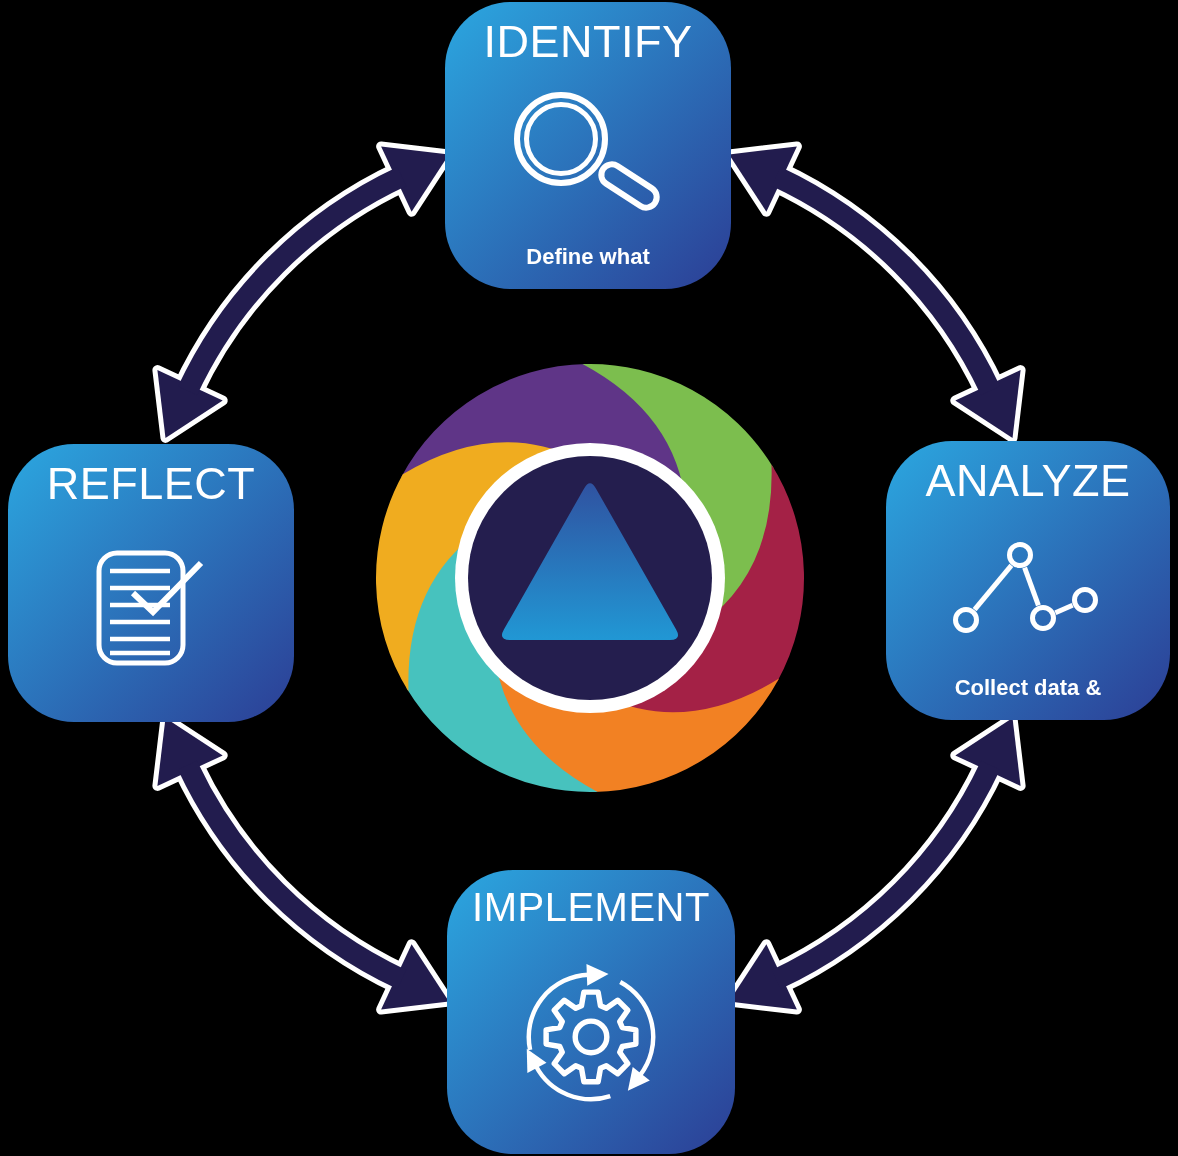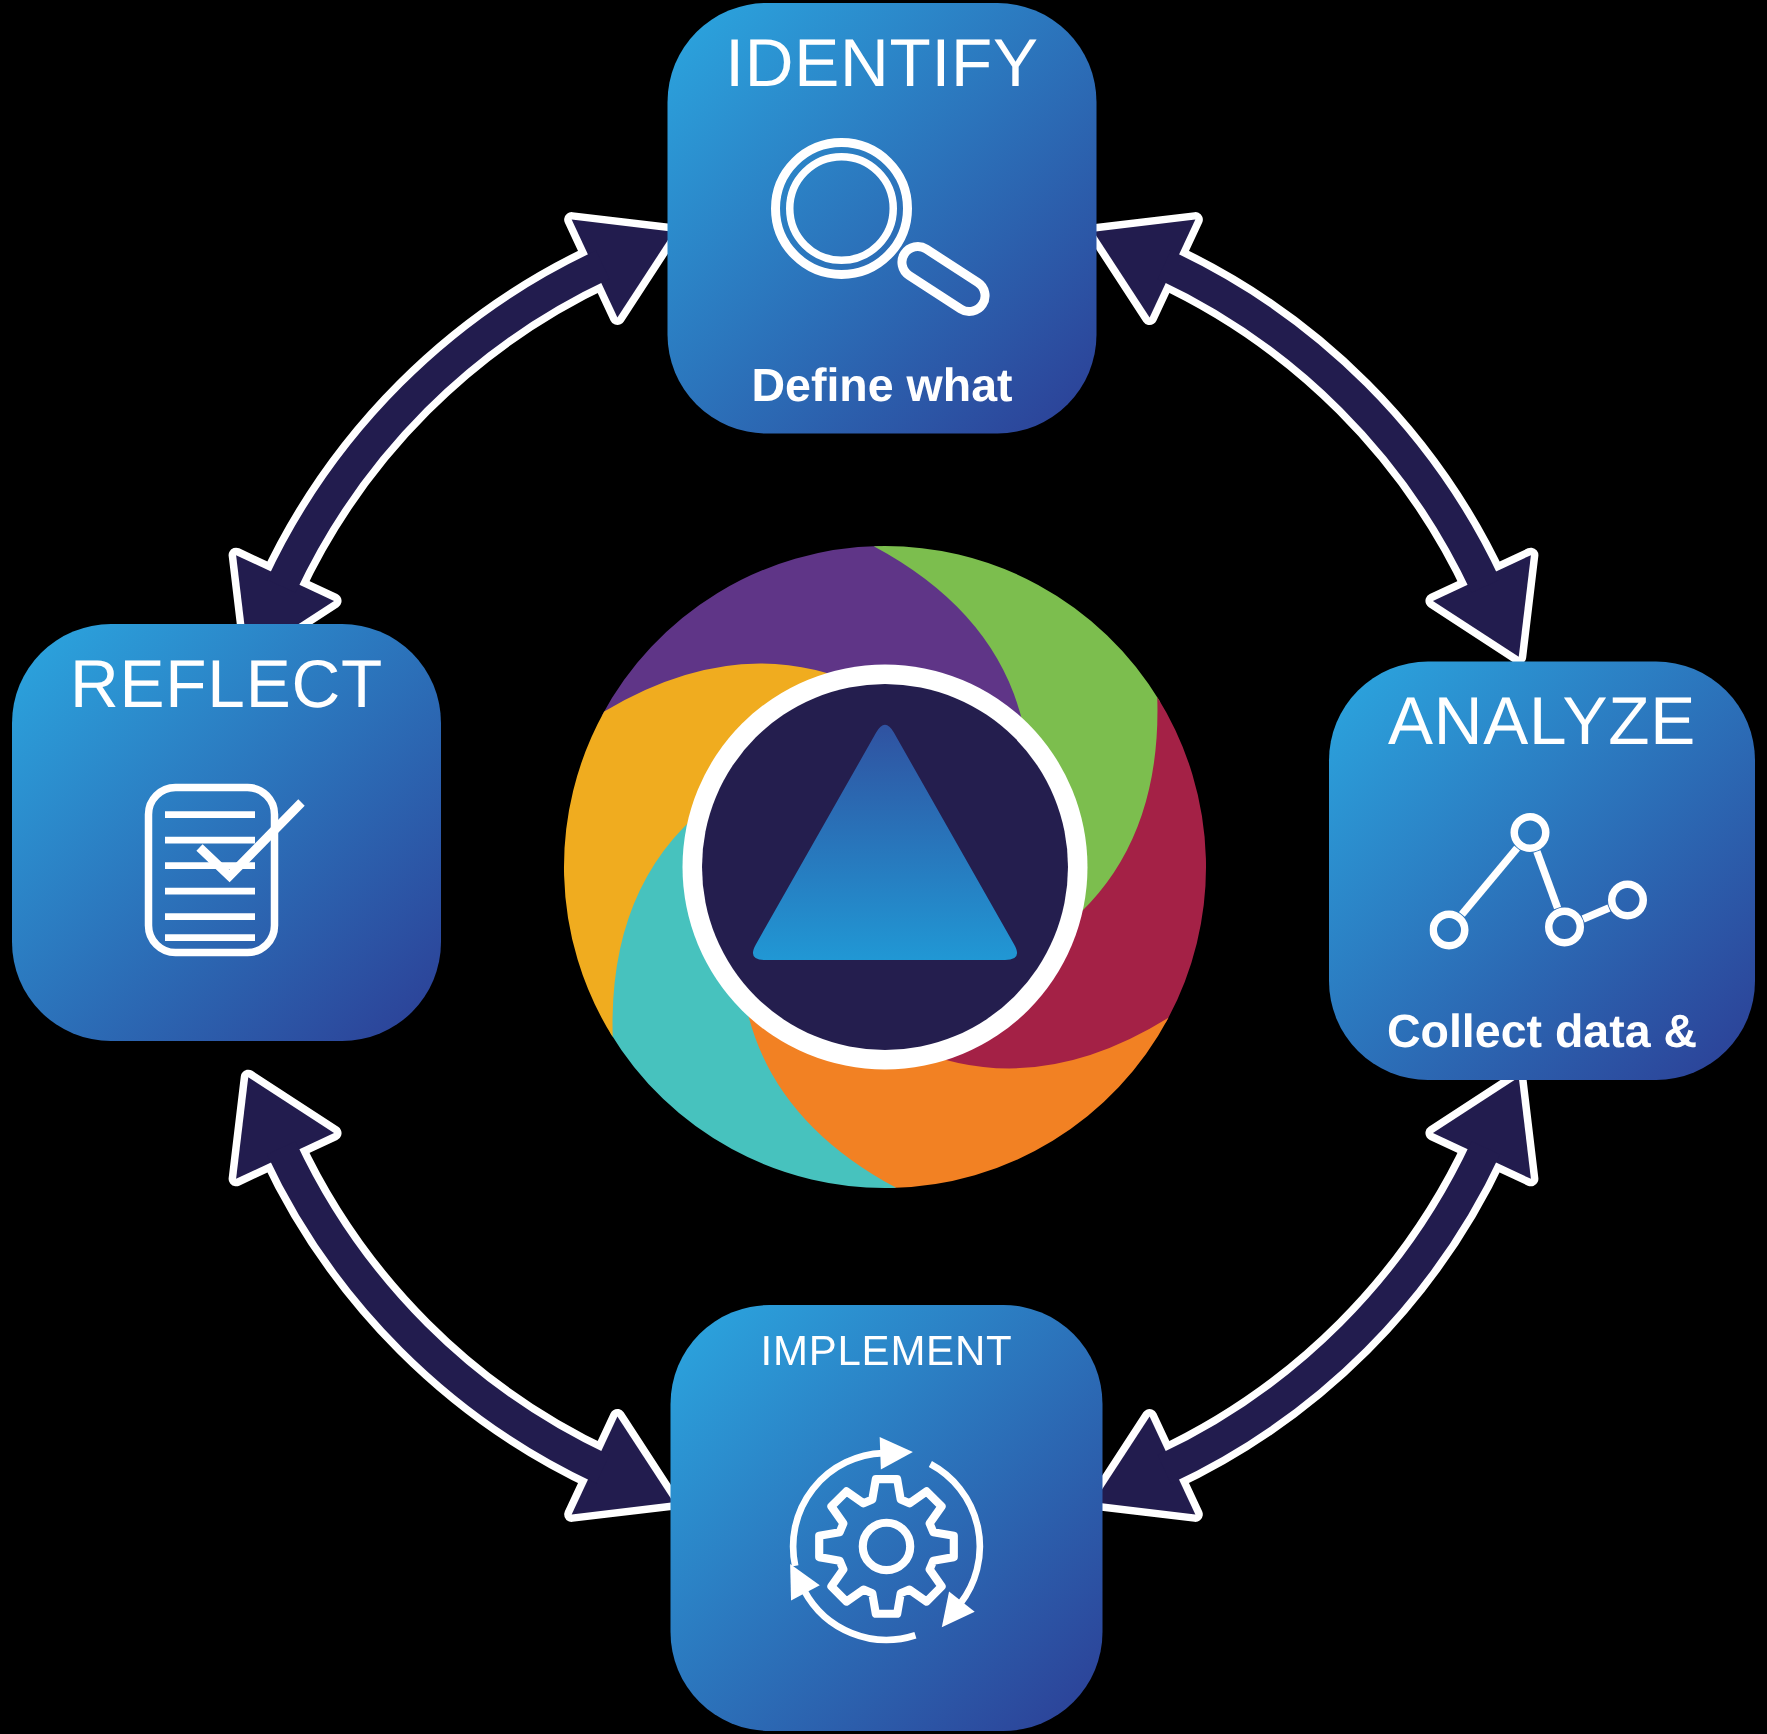--- a/index.html
+++ b/index.html
@@ -14,30 +14,30 @@
   .node{
     position:absolute;
     box-sizing:border-box;
     border-radius:66px;
     background:linear-gradient(135deg,var(--grad1,#2BA7E0) 0%,var(--grad2,#2C3E95) 100%);
     display:flex;flex-direction:column;align-items:center;
     padding:16px 8px 14px 8px;
   }
   .node-identify {left:445px;top:2px;  width:286px;height:287px;}
   .node-analyze  {left:886px;top:441px;width:284px;height:279px;justify-content:space-between;}
-  .node-reflect  {left:8px;  top:416px;width:286px;height:278px;}
+  .node-reflect  {left:8px;  top:444px;width:286px;height:278px;}
   .node-implement{left:447px;top:870px;width:288px;height:284px;}
   .node-title{
     font-size:45px;font-weight:400;line-height:1.05;
     color:var(--text,#fff);letter-spacing:0.5px;white-space:nowrap;
   }
-  .node-implement .node-title{font-size:28px;}
+  .node-implement .node-title{font-size:40px;}
   .node-icon{flex:1;display:flex;align-items:center;justify-content:center;min-height:0;}
   .node-desc{
-    font-size:31px;font-weight:700;line-height:37px;
+    font-size:22px;font-weight:700;line-height:37px;
     color:var(--text,#fff);text-align:center;
   }
   .node-desc span{display:block;}
   svg .stroke{stroke:var(--icon,#fff);fill:none;}
 </style>
 </head>
 <body>
 
 <div class="canvas">
 

